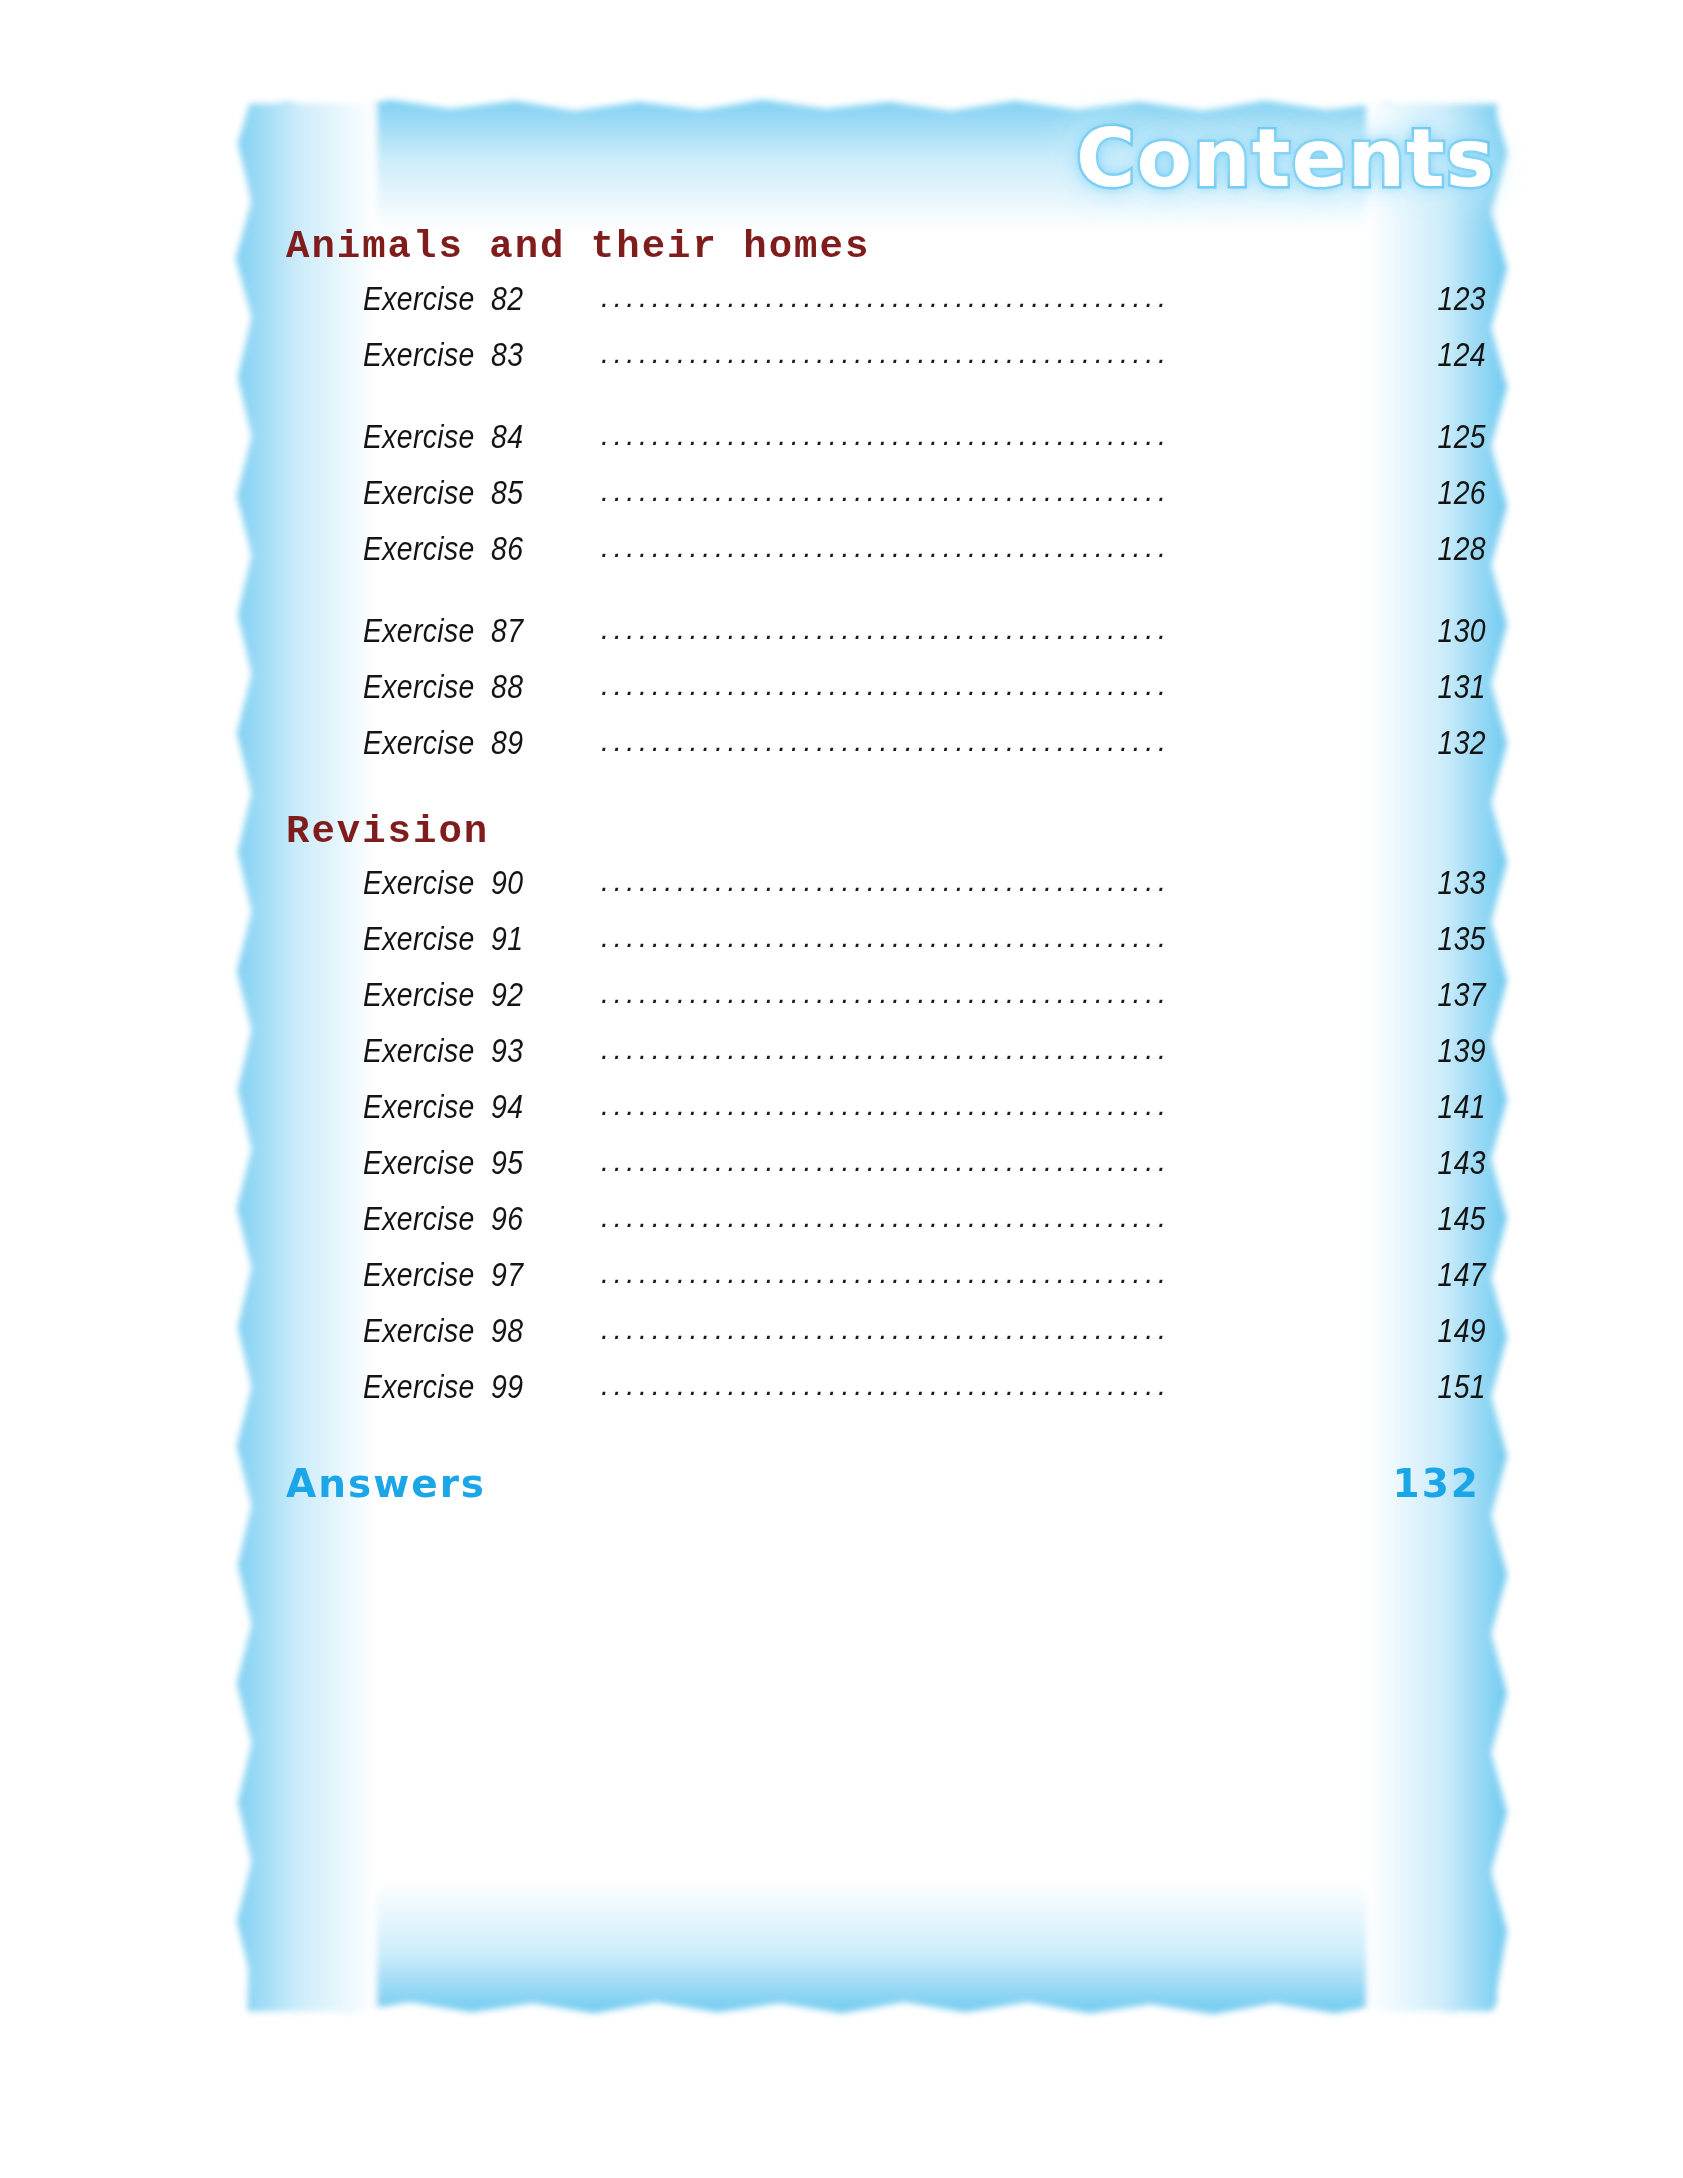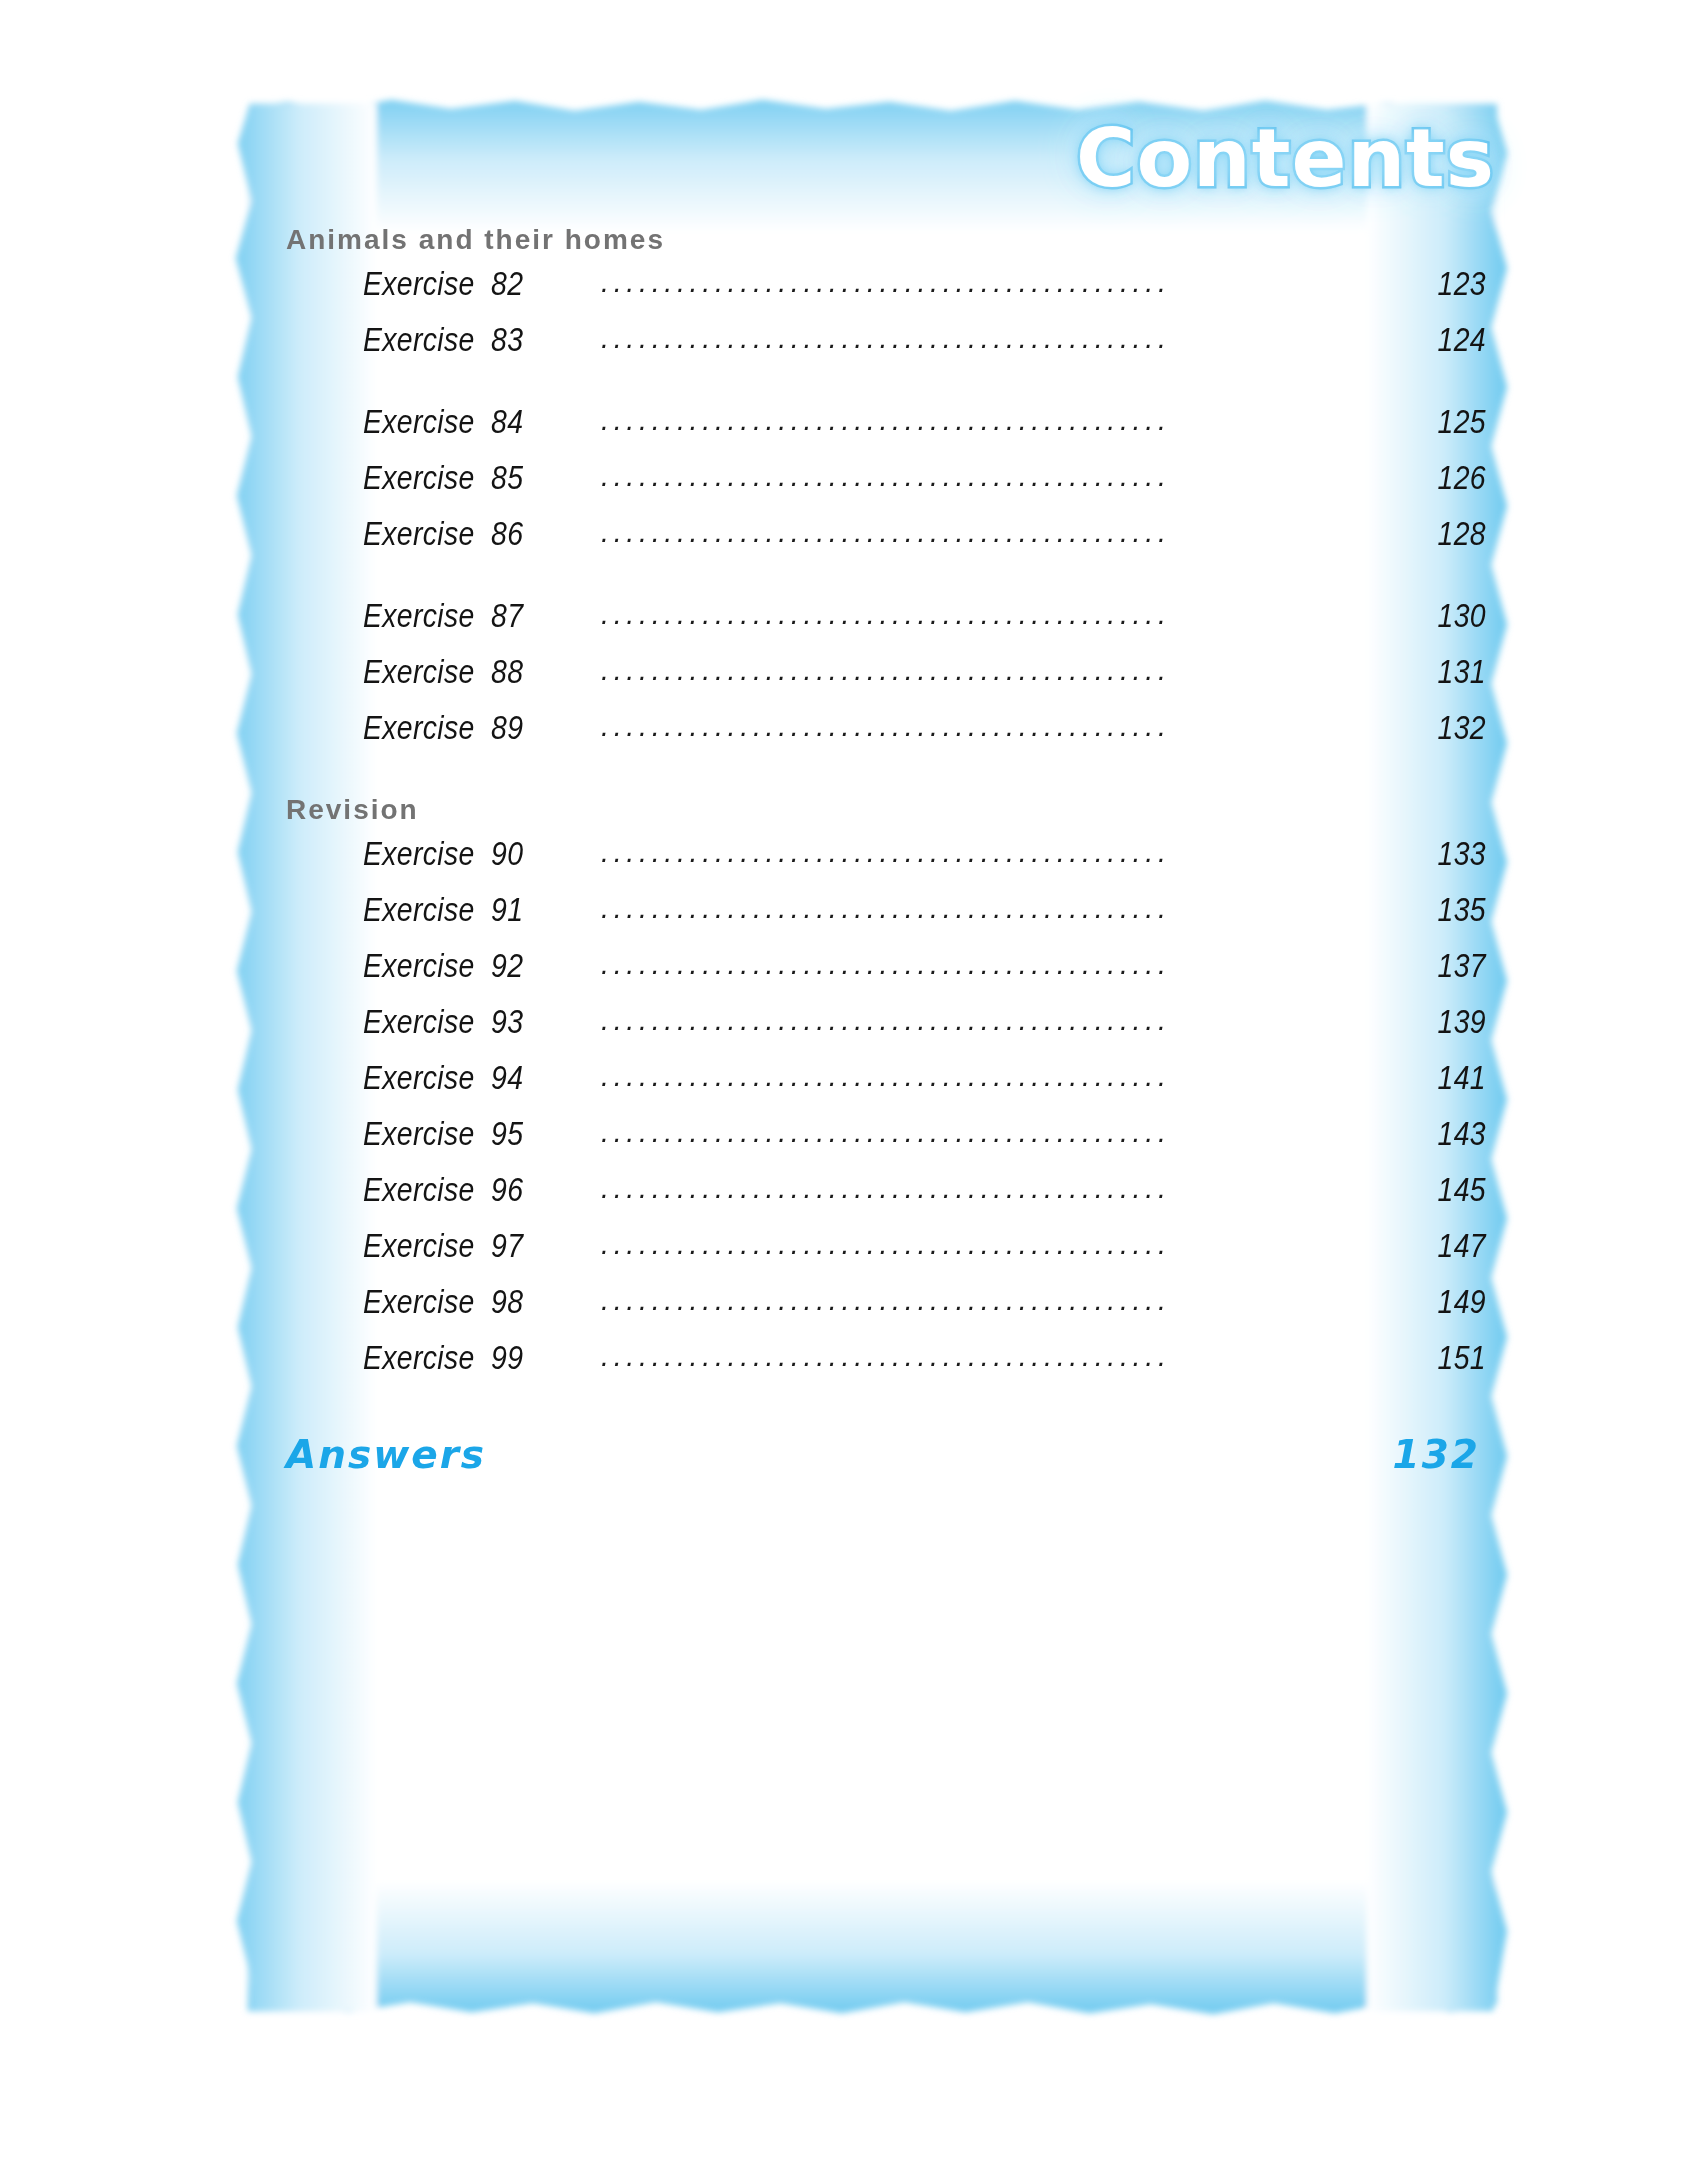--- a/index.html
+++ b/index.html
@@ -64,24 +64,24 @@
   #toc {
     position: absolute;
     left: 20px;
     top: 117px;
     width: 1218px;
   }
 
   .section { margin-bottom: 6px; }
 
   .section-heading {
-    font-family: Liberation Sans, sans-serif;
+    font-family: Liberation Mono, monospace;
     font-weight: 700;
-    font-size: 28px;
-    color: #737373;
+    font-size: 39px;
+    color: #7f1d1d;
     letter-spacing: 2px;
     margin: 0 0 6px 0;
     padding-left: 18px;
     line-height: 1.35;
     white-space: nowrap;
   }
   .section.gap-top { margin-top: 26px; }
 
   .entries { margin: 0; padding: 0; }
 
@@ -131,21 +131,20 @@
   }
 
   
   #answers-row {
     display: flex;
     align-items: baseline;
     justify-content: space-between;
     padding-left: 18px;
     padding-right: 6px;
     margin-top: 34px;
-    font-style: italic;
   }
   #answers-row .answers-label,
   #answers-row .answers-page {
     font-family: "DejaVu Sans", sans-serif;
     font-weight: 700;
     font-size: 39px;
     color: #1BA6E8;
     letter-spacing: 2px;
     line-height: 1.35;
   }

